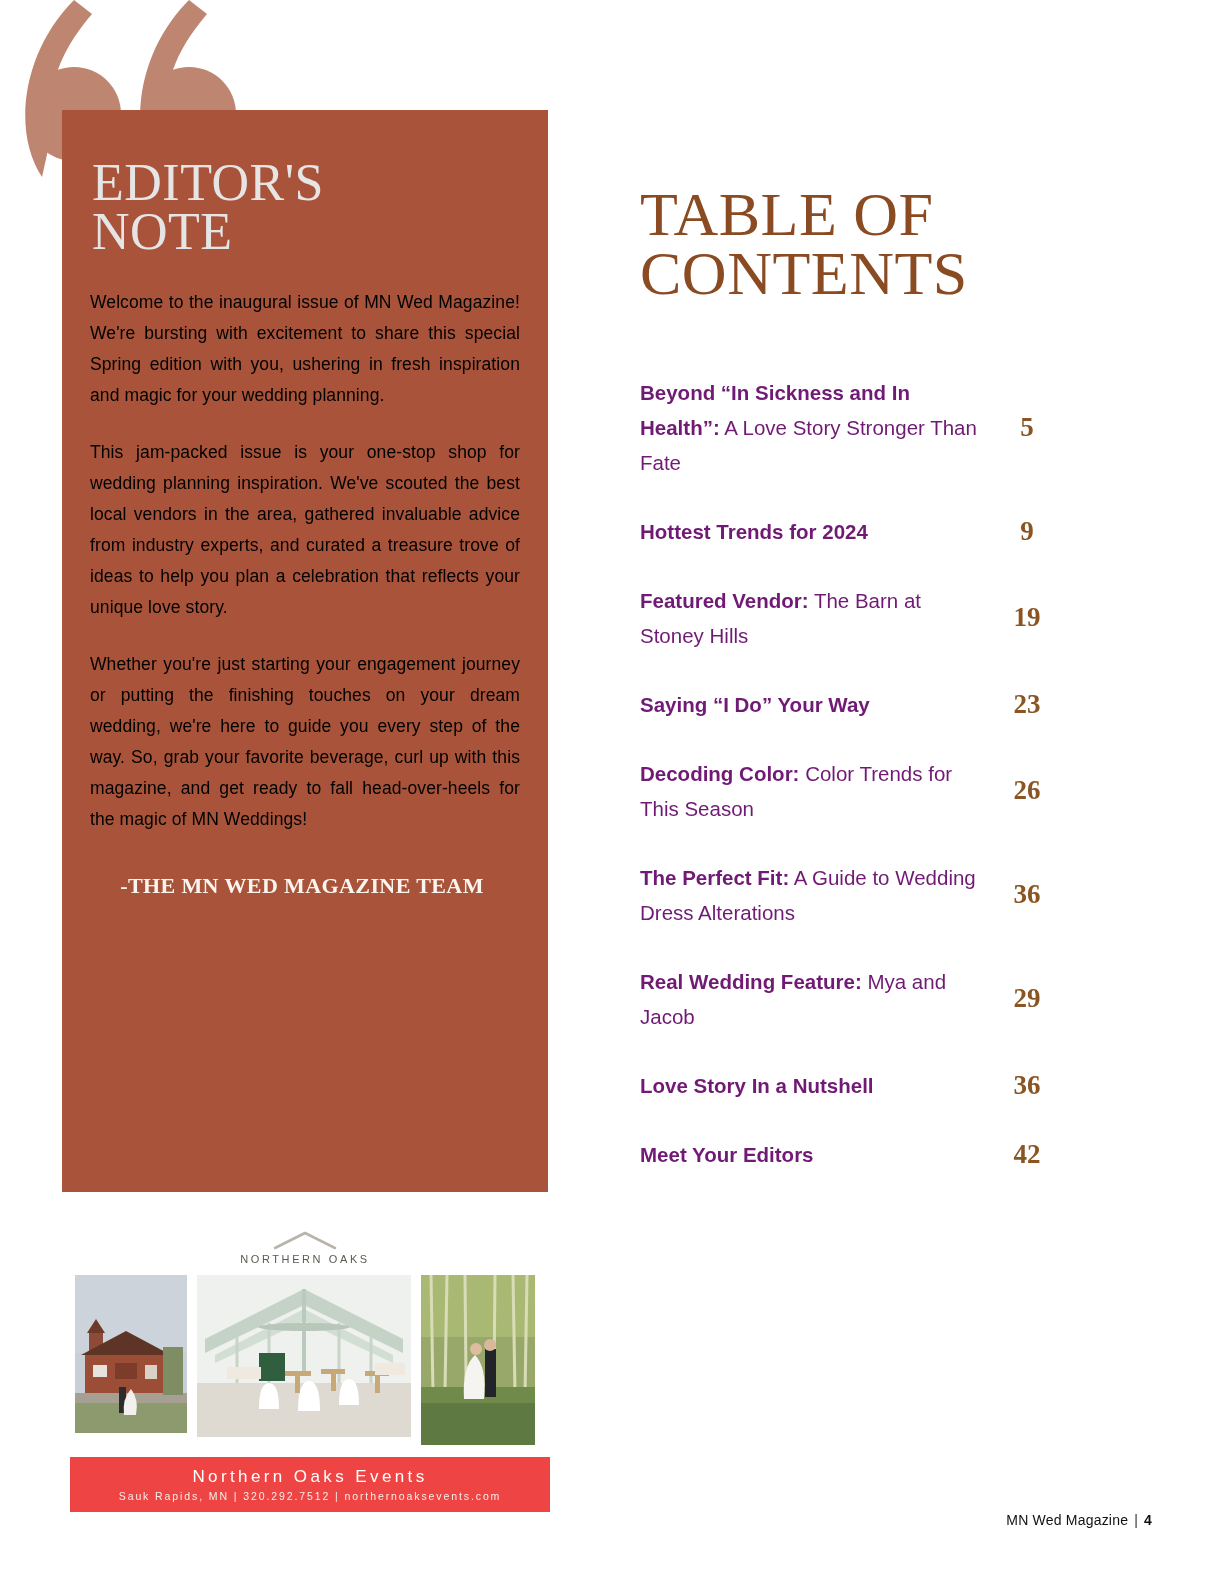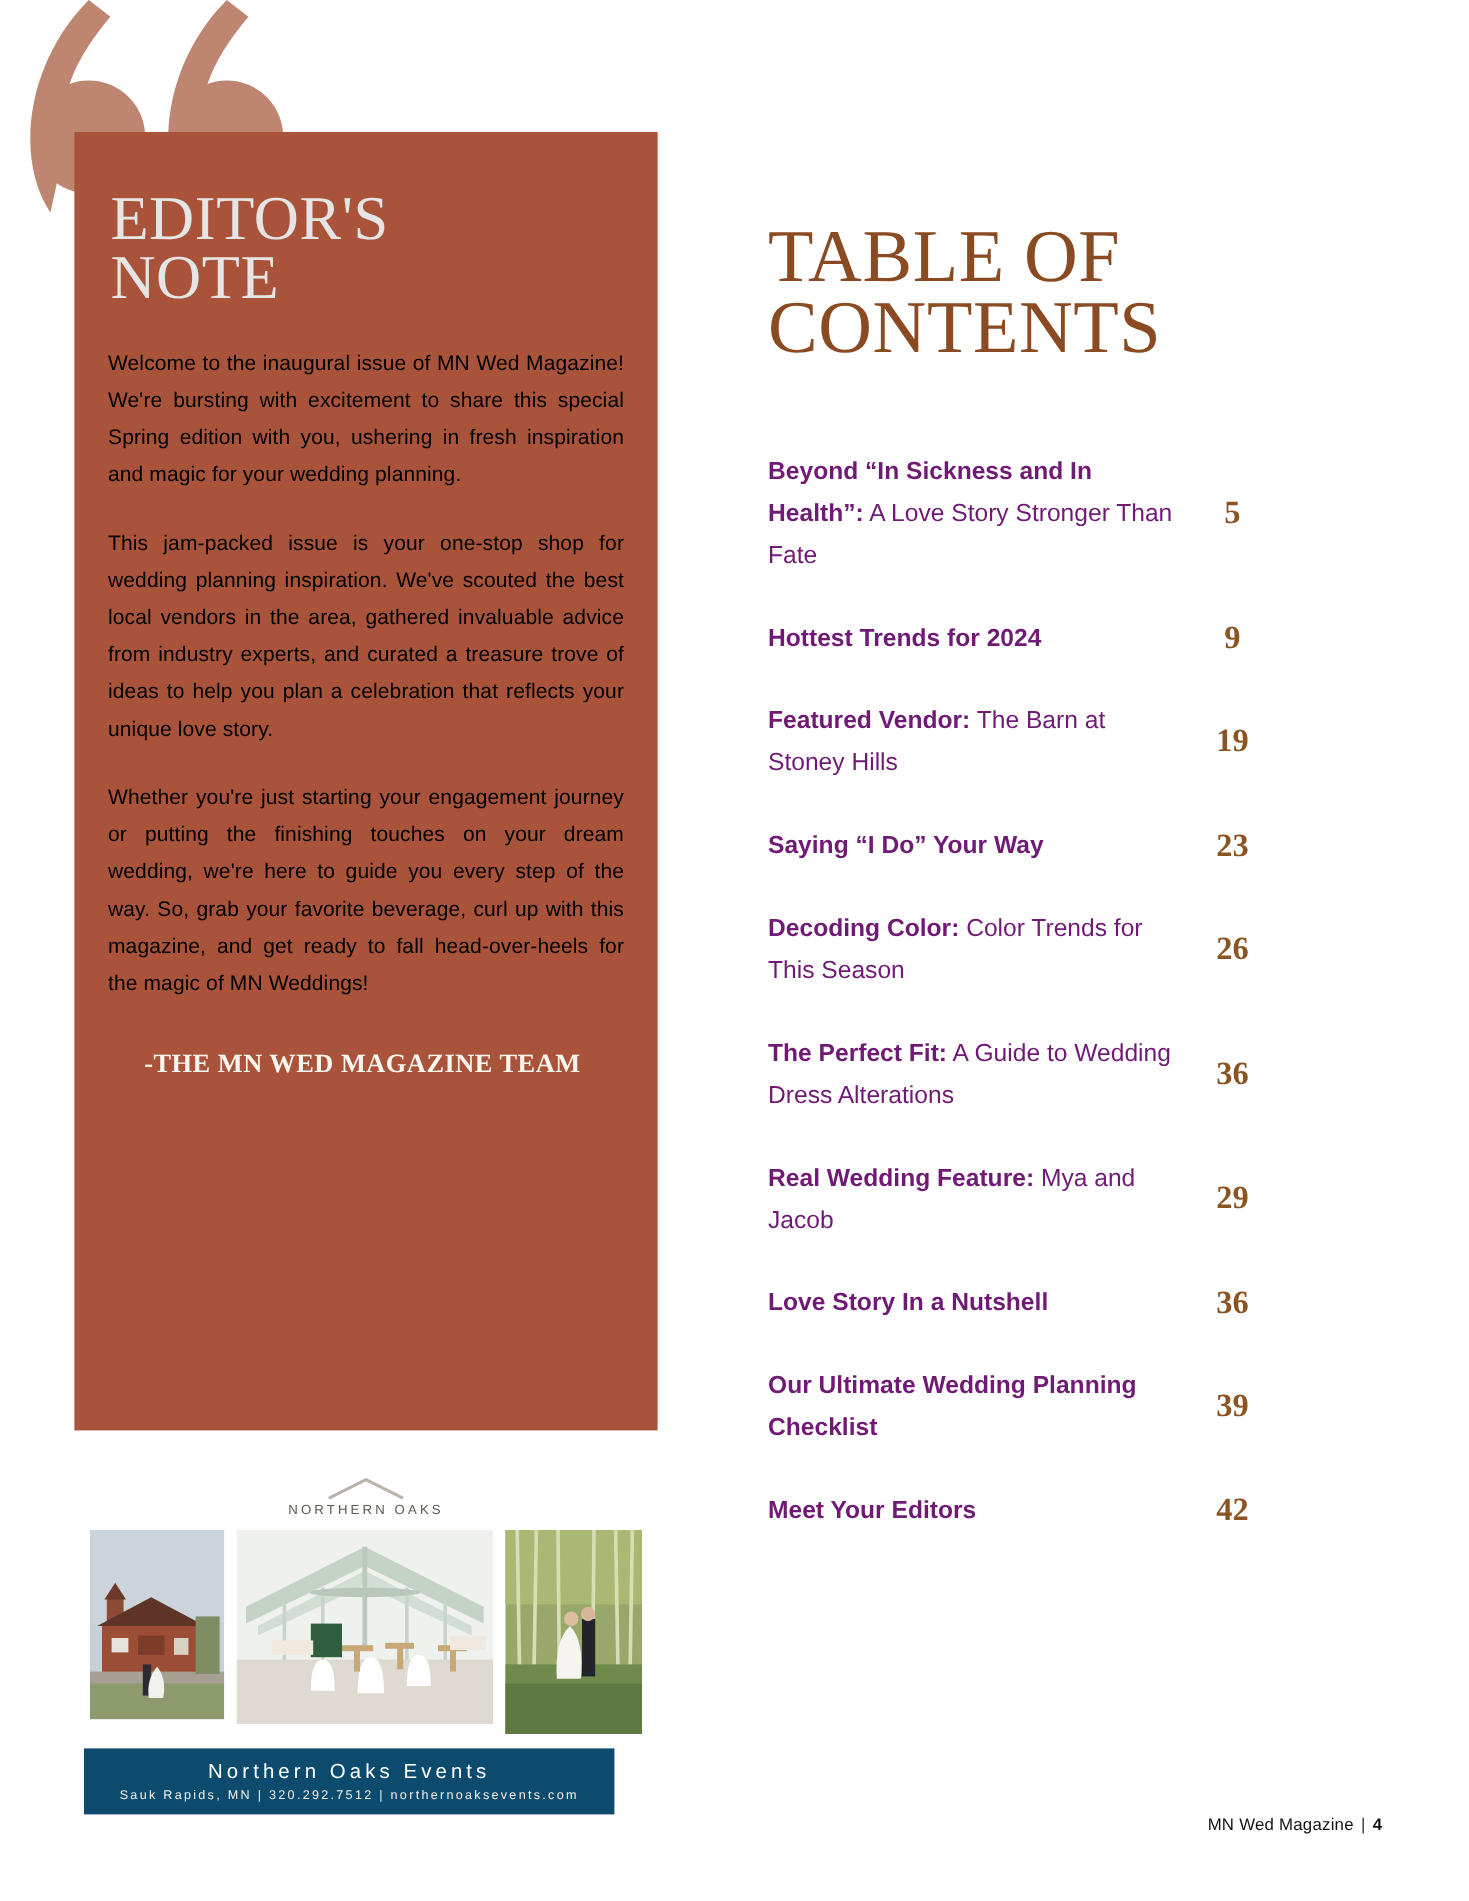--- a/index.html
+++ b/index.html
@@ -116,23 +116,23 @@
     overflow: hidden;
   }
   .photo-a { width: 112px; height: 158px; }
   .photo-b { width: 214px; height: 162px; }
   .photo-c { width: 114px; height: 170px; }
 
   .ad-footer {
     position: absolute;
     left: 8px;
     bottom: 22px;
-    width: 442px;
+    width: 480px;
     height: 55px;
-    background: #0c4a6e;
+    background: #ef4444;
     display: flex;
     flex-direction: column;
     align-items: center;
     justify-content: center;
   }
   .ad-footer-name {
     color: #FFFFFF;
     font-size: 17px;
     letter-spacing: 3.4px;
     font-weight: 300;
@@ -372,26 +372,20 @@
         <div class="toc-page">29</div>
       </div>
       <div class="toc-row">
         <div class="toc-entry">
           <div class="toc-text"><span class="tbold">Love Story In a Nutshell</span><span class="tlight"></span></div>
         </div>
         <div class="toc-page">36</div>
       </div>
       <div class="toc-row">
         <div class="toc-entry">
-          <div class="toc-text"><span class="tbold">Our Ultimate Wedding Planning Checklist</span><span class="tlight"></span></div>
-        </div>
-        <div class="toc-page">39</div>
-      </div>
-      <div class="toc-row">
-        <div class="toc-entry">
           <div class="toc-text"><span class="tbold">Meet Your Editors</span><span class="tlight"></span></div>
         </div>
         <div class="toc-page">42</div>
       </div>
     </div>
 </div>
 
 <div class="page-footer">
   <span>MN Wed Magazine</span><span class="sep">|</span><span class="pgnum">4</span>
 </div>

